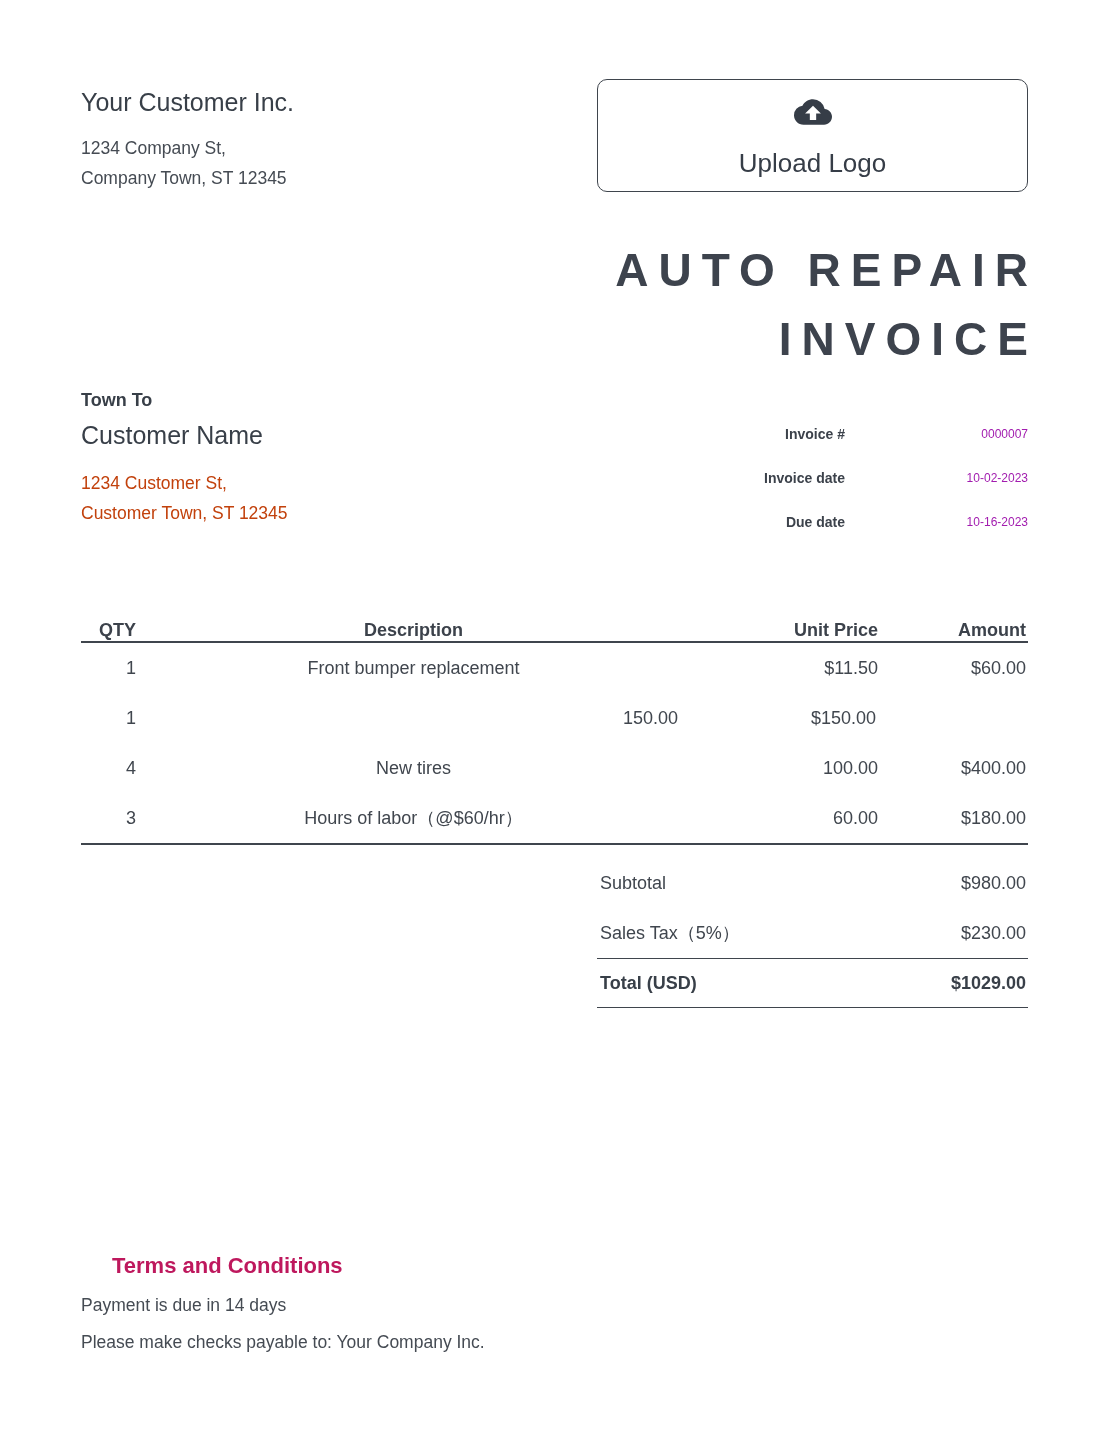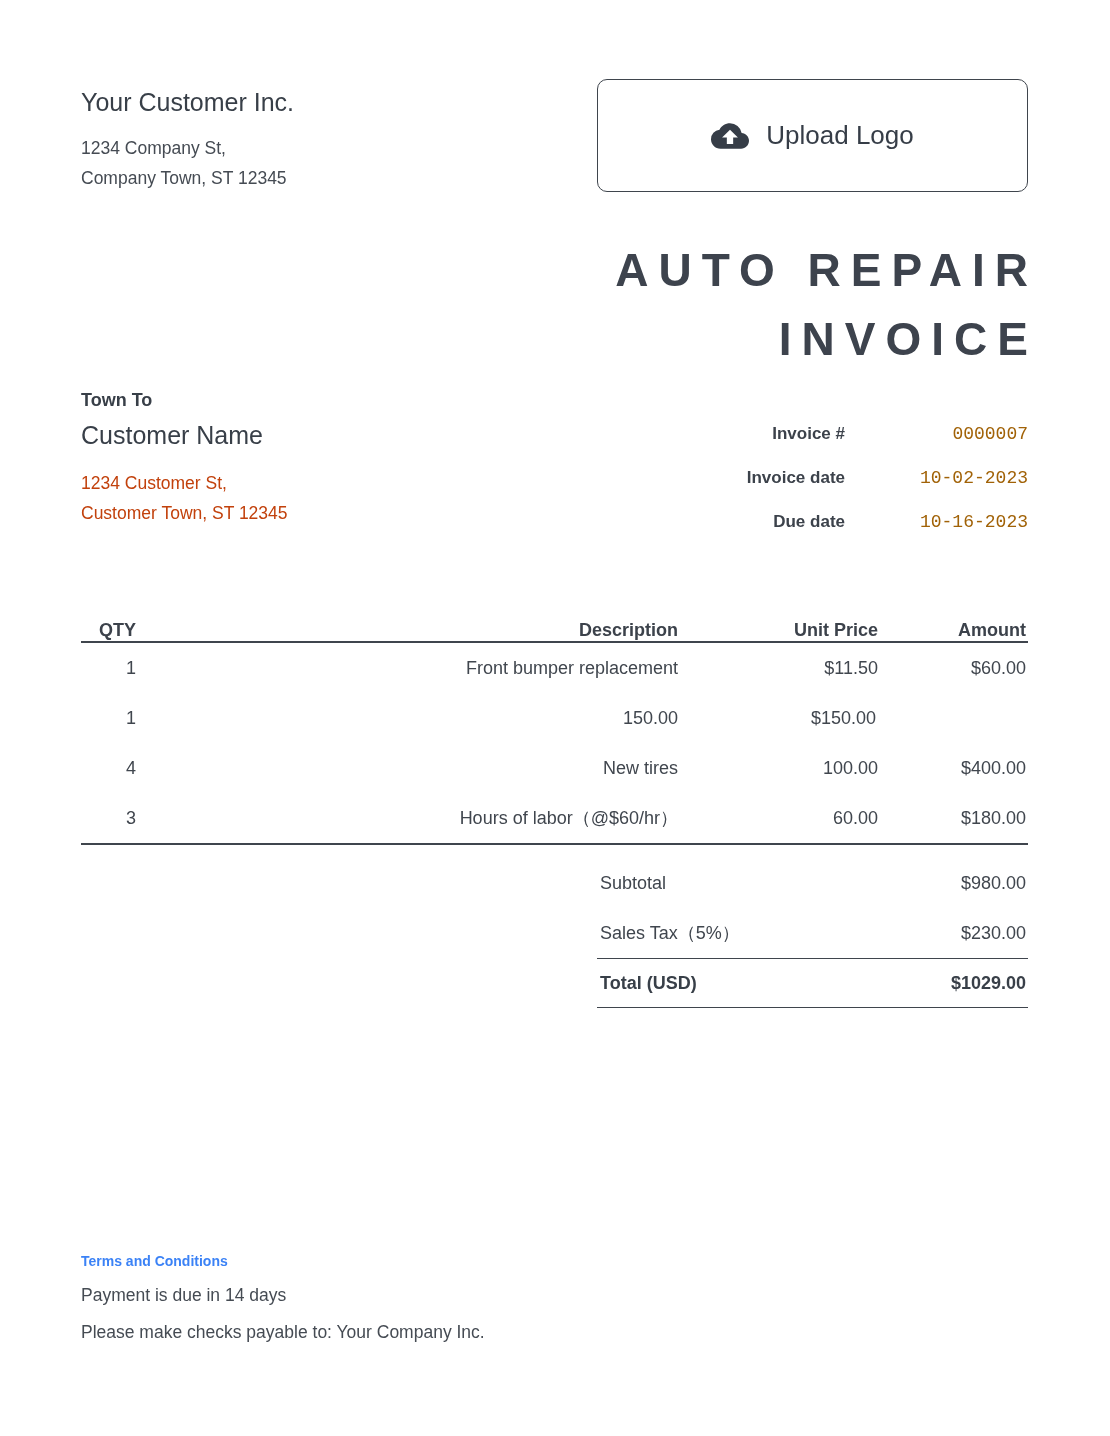--- a/index.html
+++ b/index.html
@@ -16,21 +16,21 @@
   
   .company { position: absolute; left: 81px; top: 88px; }
   .company-name { font-size: 25px; font-weight: 400; color: #383f48; margin-bottom: 16px; }
   .company-addr { font-size: 17.5px; line-height: 30px; color: #454b53; }
 
   
   .upload-btn {
     position: absolute; left: 597px; top: 79px; width: 431px; height: 113px;
     border: 1.5px solid #3f454d; border-radius: 10px;
     display: flex; align-items: center; justify-content: center; gap: 17px;
-    background: #ffffff; cursor: pointer;
+    background: #ffffff; cursor: pointer; flex-direction: column;
   }
   .upload-btn svg { width: 38px; height: 38px; fill: #363d47; }
   .upload-label { font-size: 26px; color: #363d47; }
 
   
   .doc-title {
     position: absolute; right: 82px; top: 236px; text-align: right;
     font-size: 46px; font-weight: 700; letter-spacing: 10px; line-height: 69px;
     color: #3d434d; margin-right: 0;
   }
@@ -38,47 +38,47 @@
 
   
   .billto { position: absolute; left: 81px; top: 390px; }
   .billto-heading { font-size: 18px; font-weight: 700; color: #383f48; }
   .billto-name { font-size: 25px; color: #383f48; margin-top: 10px; margin-bottom: 18px; }
   .billto-addr { font-size: 17.5px; line-height: 30px; color: #c2410c; }
 
   
   .meta { position: absolute; right: 82px; top: 412px; width: 360px; }
   .meta-row { display: flex; height: 44px; align-items: center; }
-  .meta-label { flex: 1; text-align: right; font-size: 17px; font-weight: 700; color: #3c424b; }
-  .meta-value { width: 183px; text-align: right; font-size: 18px; color: #a16207; font-family: Liberation Mono, monospace; }
+  .meta-label { flex: 1; text-align: right; font-size: 14px; font-weight: 700; color: #3c424b; }
+  .meta-value { width: 183px; text-align: right; font-size: 12px; color: #a21caf; }
 
   
   .items { position: absolute; left: 81px; top: 612px; width: 947px; }
   .tgrid { display: grid; grid-template-columns: 55px 1fr 200px 150px; align-items: center; }
   .items-header { padding-top: 8px; border-bottom: 2px solid #3f454d; }
   .items-header .cell { font-size: 18px; font-weight: 700; color: #3c424b; }
   .item-row { height: 50px; }
   .item-row .cell { font-size: 18px; color: #40464e; }
   .cell.qty { text-align: right; }
-  .cell.desc { text-align: right; padding-left: 13px; }
+  .cell.desc { text-align: center; padding-left: 13px; }
   .cell.unit { text-align: right; }
   .cell.amount { text-align: right; padding-right: 2px; }
   .items-body { border-bottom: 2px solid #3f454d; }
 
   
   .totals { position: absolute; left: 597px; top: 858px; width: 431px; }
   .totals-row { height: 50px; display: flex; align-items: center; justify-content: space-between; }
   .totals-label { font-size: 18px; color: #40464e; padding-left: 3px; }
   .totals-value { font-size: 18px; color: #40464e; padding-right: 2px; }
   .totals-row.total { border-top: 1.5px solid #3f454d; border-bottom: 1.5px solid #3f454d; }
   .totals-row.total .totals-label, .totals-row.total .totals-value { font-weight: 700; color: #383f48; }
 
   
   .terms { position: absolute; left: 81px; top: 1253px; }
-  .terms-heading { font-size: 14px; font-weight: 700; color: #3b82f6; }
+  .terms-heading { font-size: 22px; font-weight: 700; color: #be185d; margin-left: 31px; }
   .terms-line { font-size: 17.5px; color: #454b53; margin-top: 16px; }
 </style>
 </head>
 <body>
 
 <div class="page">
 
   <div class="company">
     <div class="company-name">Your Customer Inc.</div>
     <div class="company-addr">

